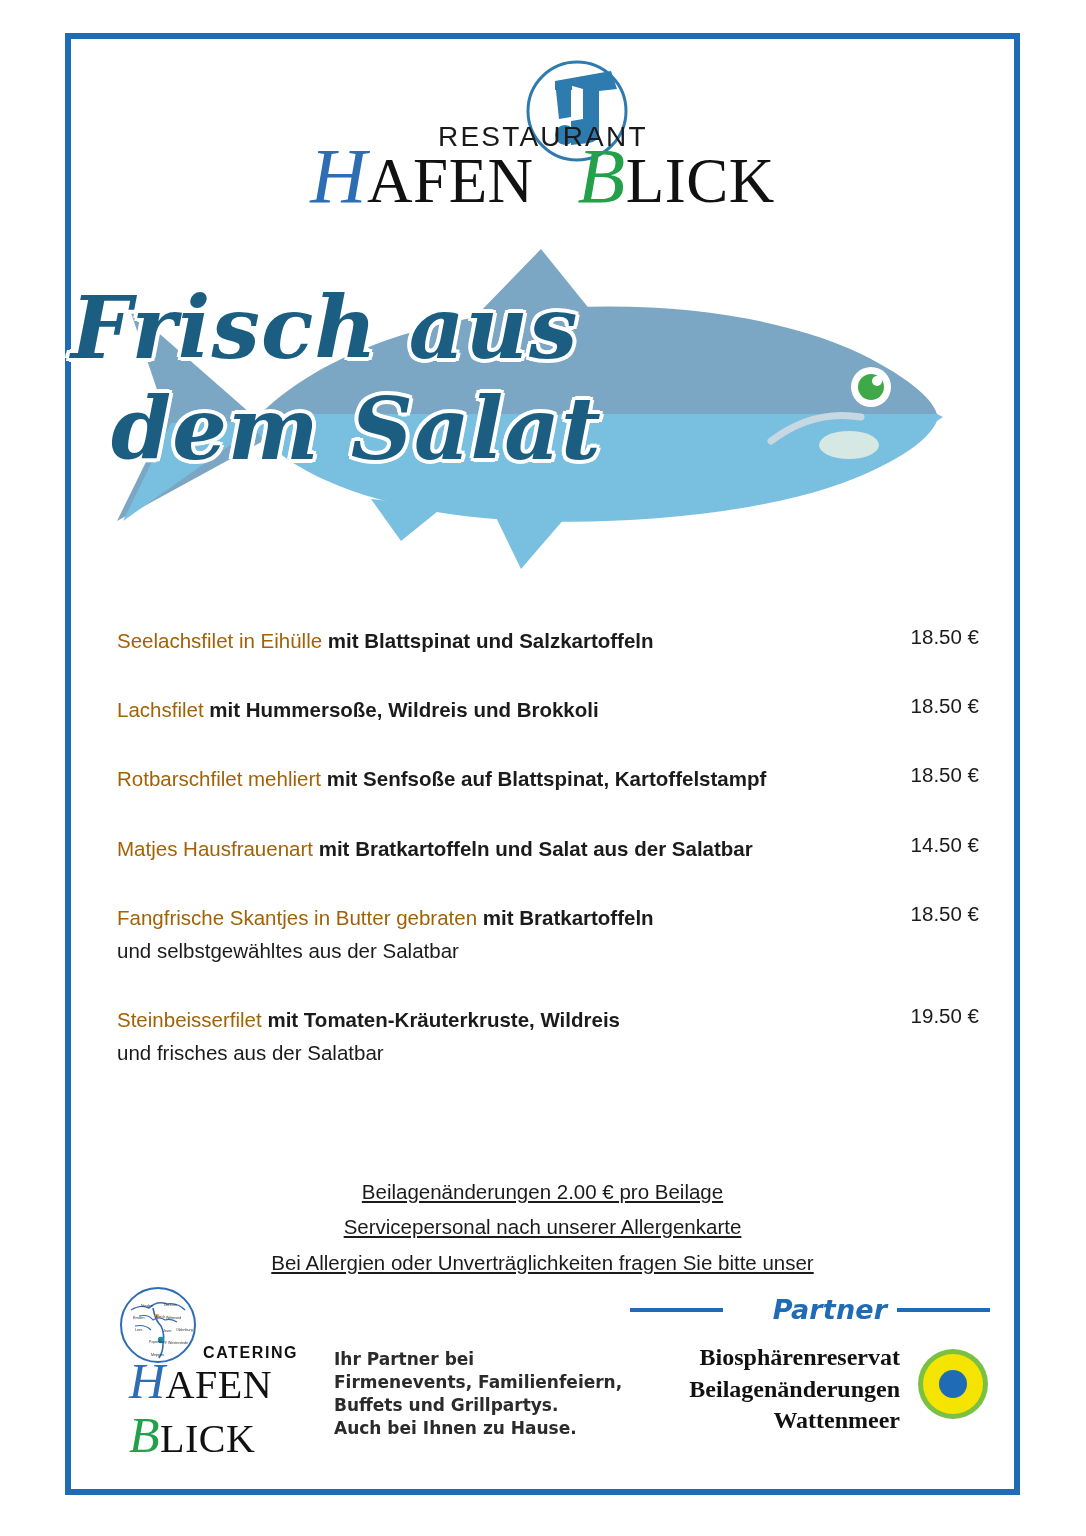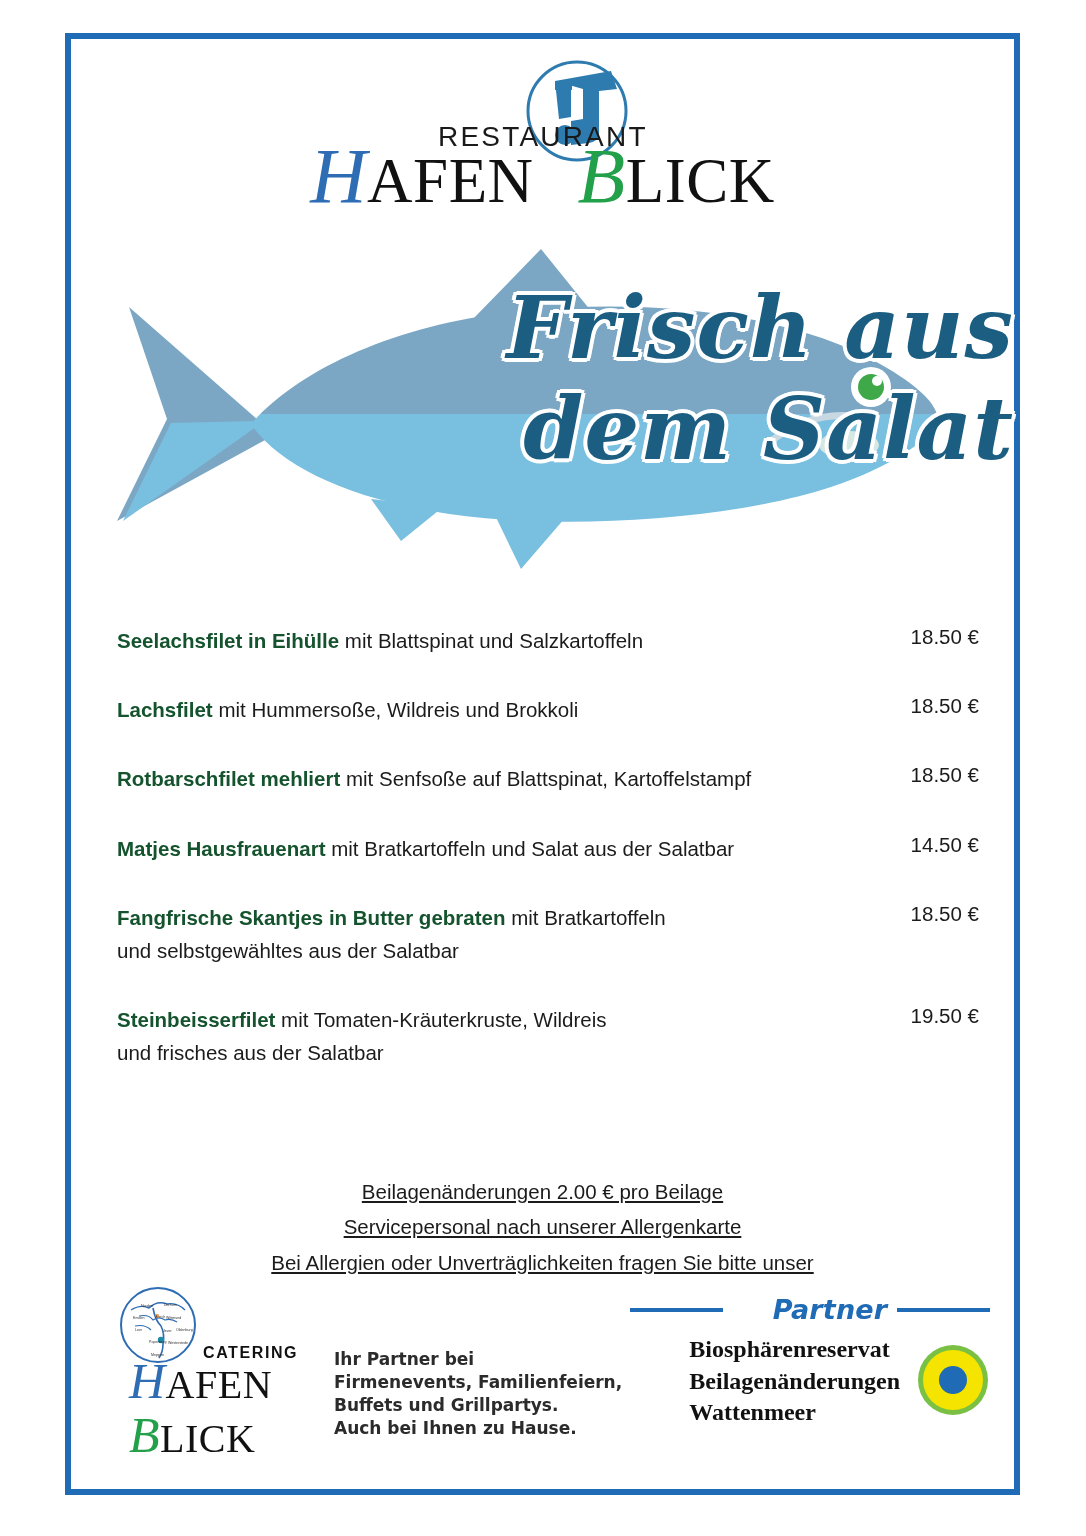--- a/index.html
+++ b/index.html
@@ -88,21 +88,21 @@
     top: 210px;
     width: 100%;
     height: 340px;
   }
   .hero svg { display: block; }
   .hero-script {
     position: absolute;
     left: 0;
     top: 28px;
     width: 100%;
-    text-align: right;
+    text-align: left;
     pointer-events: none;
   }
   .script-line {
     font-family: "DejaVu Serif", serif;
     font-style: italic;
     font-weight: 700;
     font-size: 86px;
     line-height: 1.18;
     color: #1B5E82;
     letter-spacing: 1px;
@@ -128,24 +128,24 @@
     margin-bottom: 36px;
   }
   .menu-text {
     font-family: "Liberation Sans", sans-serif;
     font-size: 20.5px;
     line-height: 1.62;
     color: #1b1b1b;
     max-width: 740px;
   }
   .menu-name {
-    font-weight: 700;
-    color: #14532d;
-  }
-  .menu-desc { font-weight: 400; }
+    font-weight: 400;
+    color: #a16207;
+  }
+  .menu-desc { font-weight: 700; }
   .menu-sub {
     display: block;
     font-weight: 400;
     color: #1b1b1b;
   }
   .menu-price {
     font-family: "Liberation Sans", sans-serif;
     font-size: 20.5px;
     color: #1b1b1b;
     white-space: nowrap;
@@ -266,22 +266,23 @@
     align-items: center;
     justify-content: flex-end;
     gap: 16px;
   }
   .partner-name {
     font-family: "Liberation Serif", serif;
     font-weight: 700;
     font-size: 24px;
     line-height: 1.32;
     color: #111111;
-    text-align: left;
+    text-align: right;
     white-space: nowrap;
+    margin-top: 8px;
   }
   .partner-emblem { flex: 0 0 auto; }
 </style>
 </head>
 <body>
 
 <div class="page-frame">
 
   <div class="brand-block">
 

